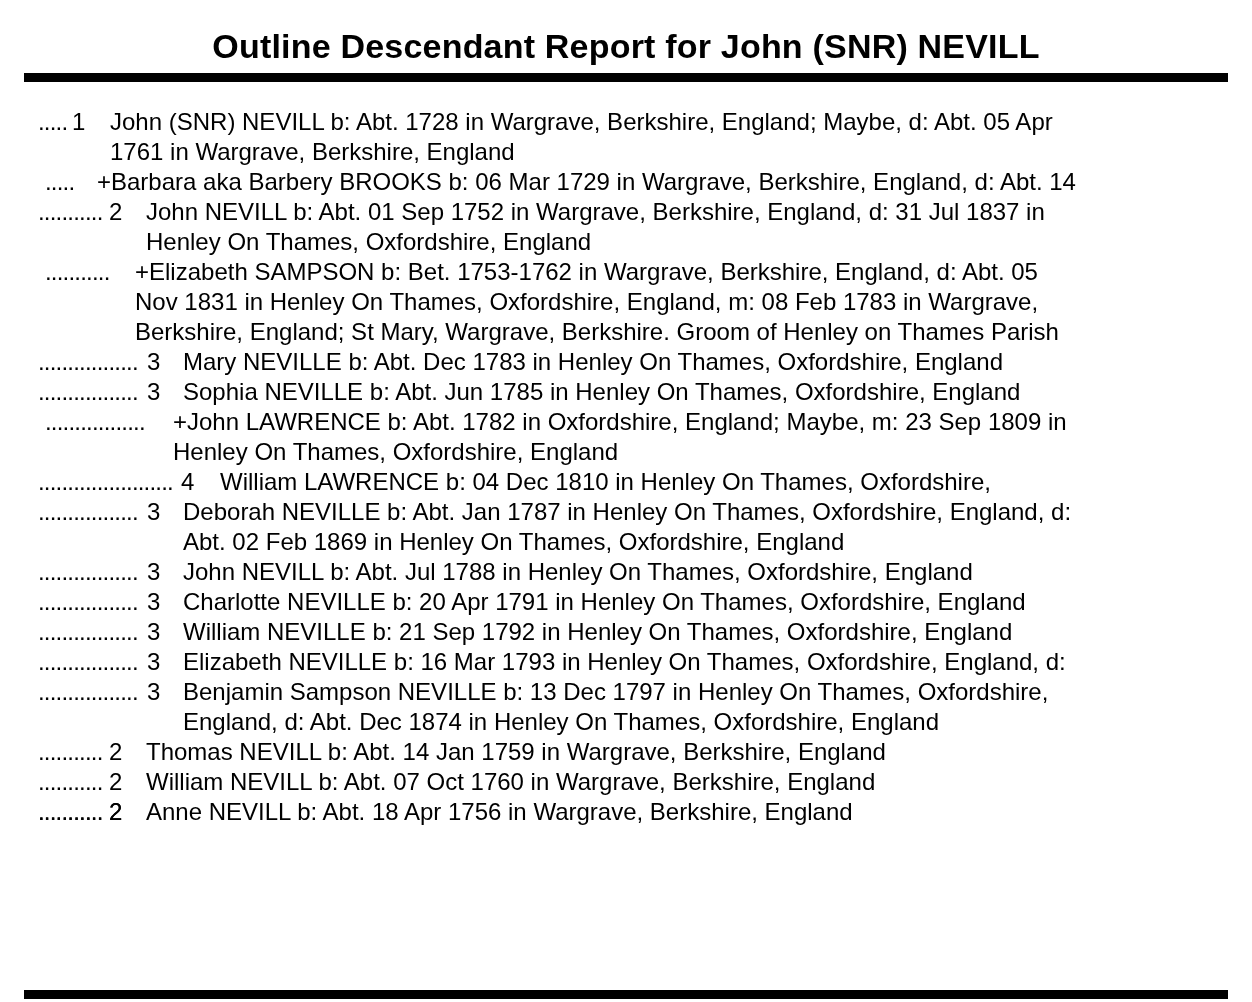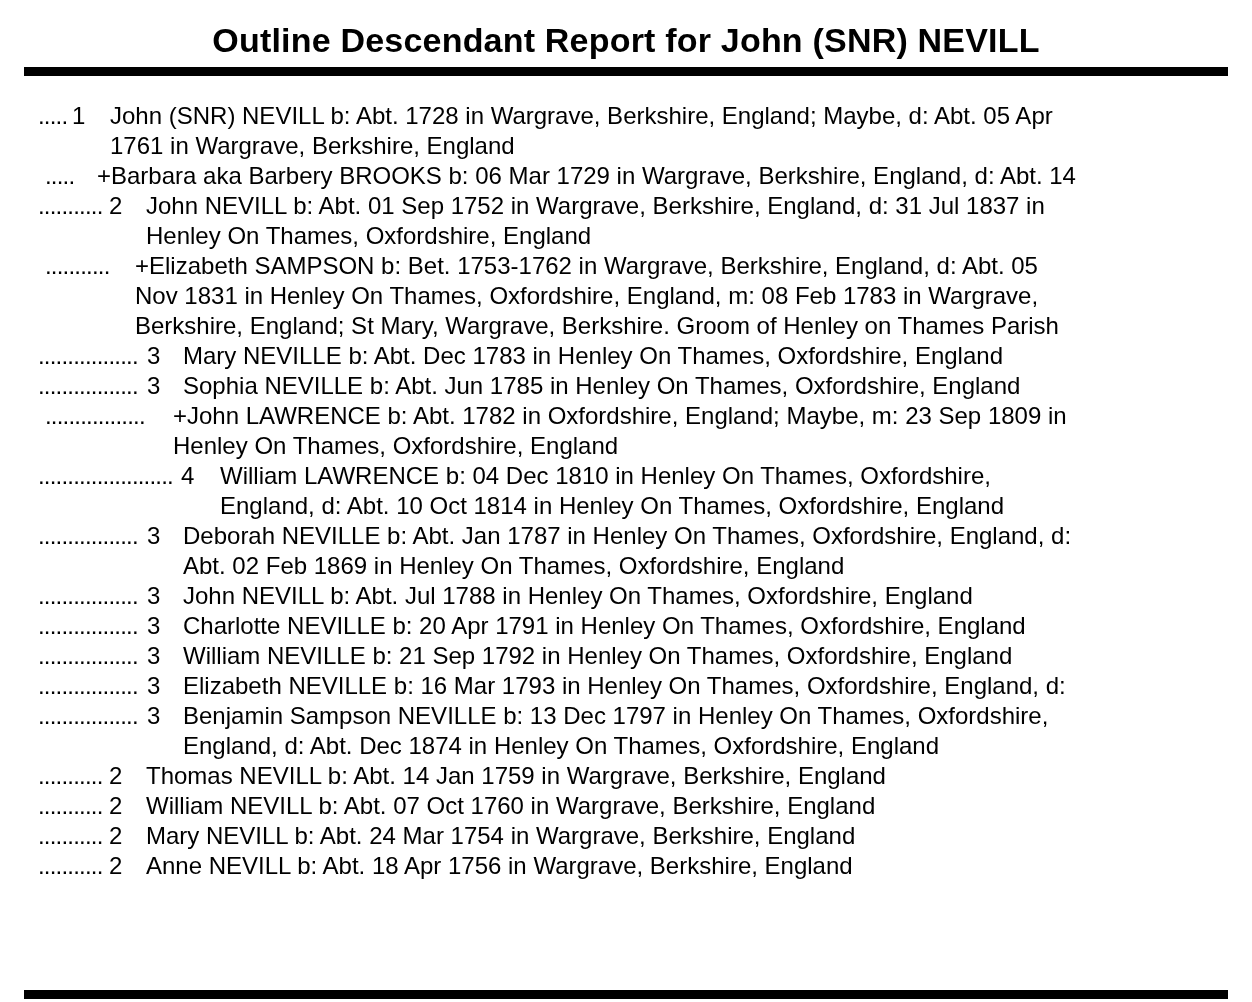--- a/index.html
+++ b/index.html
@@ -7,21 +7,21 @@
   .page {
     position: relative;
     width: 1252px;
     height: 1002px;
     background: #ffffff;
     color: #000000;
     font-family: "Liberation Sans", "DejaVu Sans", sans-serif;
     overflow: hidden;
   }
   .title {
-    margin-top: 20px;
+    margin-top: 26px;
     text-align: center;
     font-weight: bold;
     font-size: 34px;
     line-height: 40px;
     letter-spacing: 0.2px;
   }
   .rule-top {
     margin: 7px 24px 0 24px;
     height: 9px;
     background: #000000;
@@ -102,21 +102,20 @@
       </div>
       <div class="entry s3">
         <span class="leader">.................</span>
         <div class="line">+John LAWRENCE b: Abt. 1782 in Oxfordshire, England; Maybe, m: 23 Sep 1809 in</div>
         <div class="line">Henley On Thames, Oxfordshire, England</div>
       </div>
       <div class="entry p4">
         <span class="leader">.......................</span>
         <span class="gen">4</span>
         <div class="line">William LAWRENCE b: 04 Dec 1810 in Henley On Thames, Oxfordshire,</div>
-        <div class="line">England, d: Abt. 10 Oct 1814 in Henley On Thames, Oxfordshire, England</div>
       </div>
       <div class="entry p3">
         <span class="leader">.................</span>
         <span class="gen">3</span>
         <div class="line">Deborah NEVILLE b: Abt. Jan 1787 in Henley On Thames, Oxfordshire, England, d:</div>
         <div class="line">Abt. 02 Feb 1869 in Henley On Thames, Oxfordshire, England</div>
       </div>
       <div class="entry p3">
         <span class="leader">.................</span>
         <span class="gen">3</span>
@@ -149,21 +148,20 @@
         <div class="line">Thomas NEVILL b: Abt. 14 Jan 1759 in Wargrave, Berkshire, England</div>
       </div>
       <div class="entry p2">
         <span class="leader">...........</span>
         <span class="gen">2</span>
         <div class="line">William NEVILL b: Abt. 07 Oct 1760 in Wargrave, Berkshire, England</div>
       </div>
       <div class="entry p2">
         <span class="leader">...........</span>
         <span class="gen">2</span>
-        <div class="line">Mary NEVILL b: Abt. 24 Mar 1754 in Wargrave, Berkshire, England</div>
       </div>
       <div class="entry p2">
         <span class="leader">...........</span>
         <span class="gen">2</span>
         <div class="line">Anne NEVILL b: Abt. 18 Apr 1756 in Wargrave, Berkshire, England</div>
       </div>
     </div>
   <div class="rule-bottom"></div>
 </div>
 

